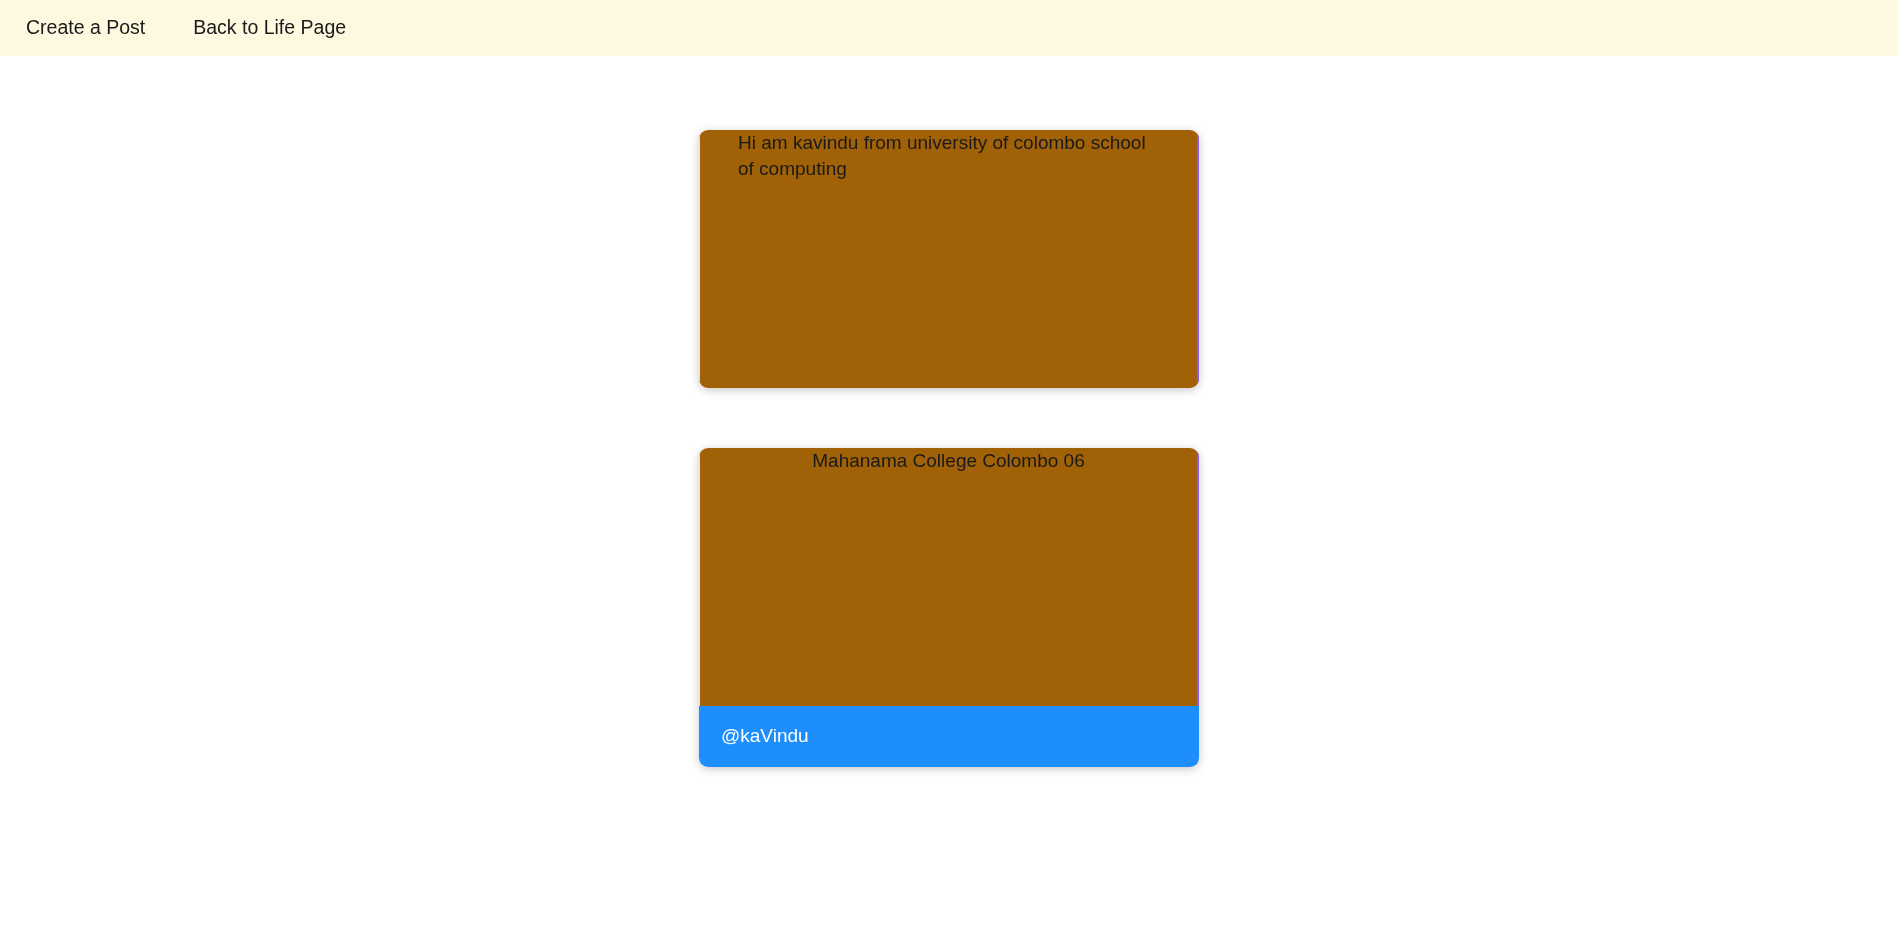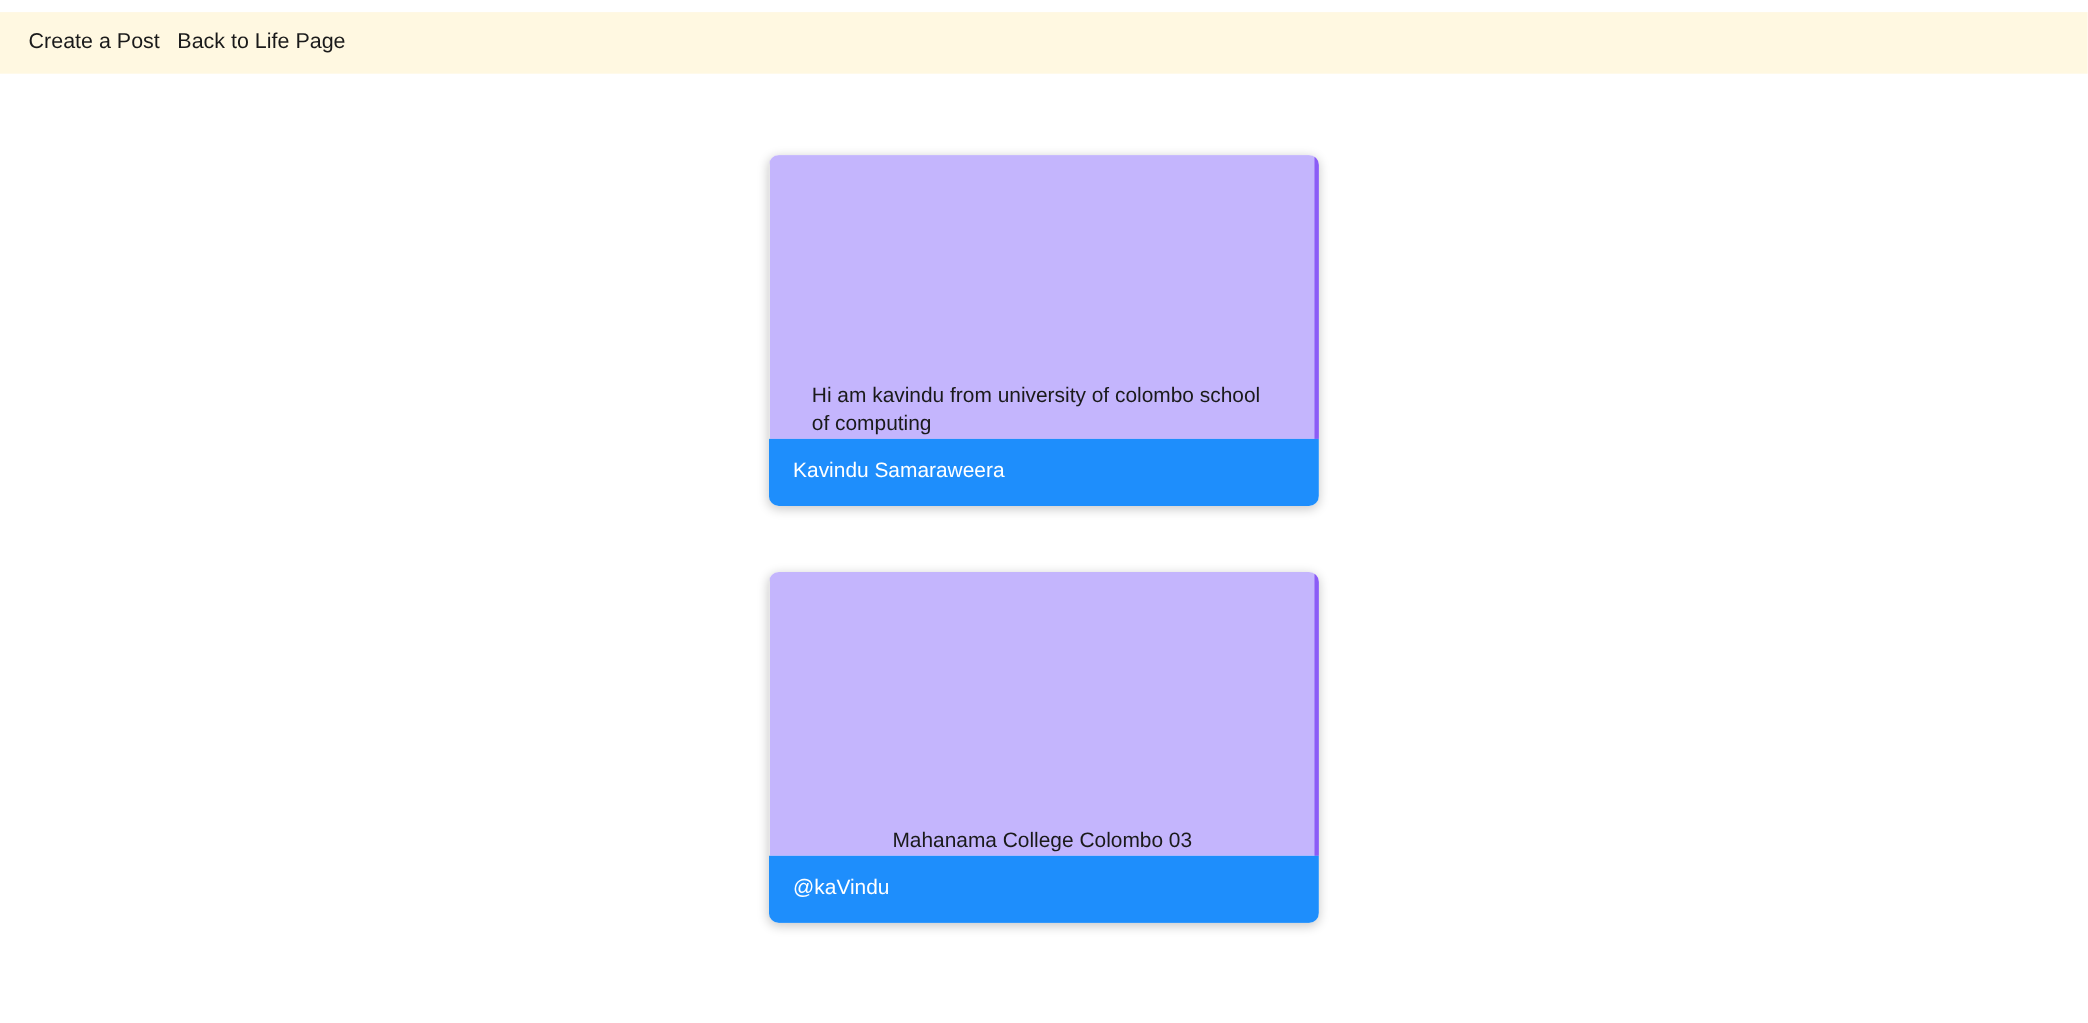--- a/index.html
+++ b/index.html
@@ -15,22 +15,21 @@
     overflow: hidden;
   }
 
   
   .navbar {
     height: 56px;
     background: #fff8e1;
     display: flex;
     align-items: center;
     padding-left: 26px;
-    gap: 16px;
-    margin-top: 11px;
+    gap: 48px;
   }
   .nav-link {
     font-size: 19.5px;
     color: #1a1a1a;
     text-decoration: none;
     line-height: 1;
     cursor: pointer;
     white-space: nowrap;
   }
 
@@ -55,25 +54,25 @@
     background: #1e8efc;
     color: #ffffff;
     font-size: 19px;
     text-align: center;
     padding: 16px 12px;
     line-height: 1.2;
   }
 
   .post-body {
     min-height: 258px;
-    background: #c4b5fd;
+    background: #a16207;
     border-left: 1px solid #e6e6e6;
-    border-right: 4px solid #8b5cf6;
+    border-right: 2px solid #8b5cf6;
     display: flex;
-    align-items: flex-end;
+    align-items: flex-start;
     padding: 0 38px;
   }
   .post-body.centered { justify-content: center; text-align: center; padding: 0 24px; }
 
   .post-text {
     font-size: 19px;
     color: #1a1a1a;
     line-height: 1.38;
   }
 
@@ -92,23 +91,22 @@
   <a class="nav-link" href="#">Create a Post</a>
   <a class="nav-link" href="#">Back to Life Page</a>
 </div>
 
 <div class="feed">
 
   <div class="post-card">
     <div class="post-body">
       <div class="post-text">Hi am kavindu from university of colombo school of computing</div>
     </div>
-    <div class="post-footer">Kavindu Samaraweera</div>
   </div>
 
   <div class="post-card">
     <div class="post-body centered">
-      <div class="post-text">Mahanama College Colombo 03</div>
+      <div class="post-text">Mahanama College Colombo 06</div>
     </div>
     <div class="post-footer">@kaVindu</div>
   </div>
 
 </div>
 
 </body></html>

